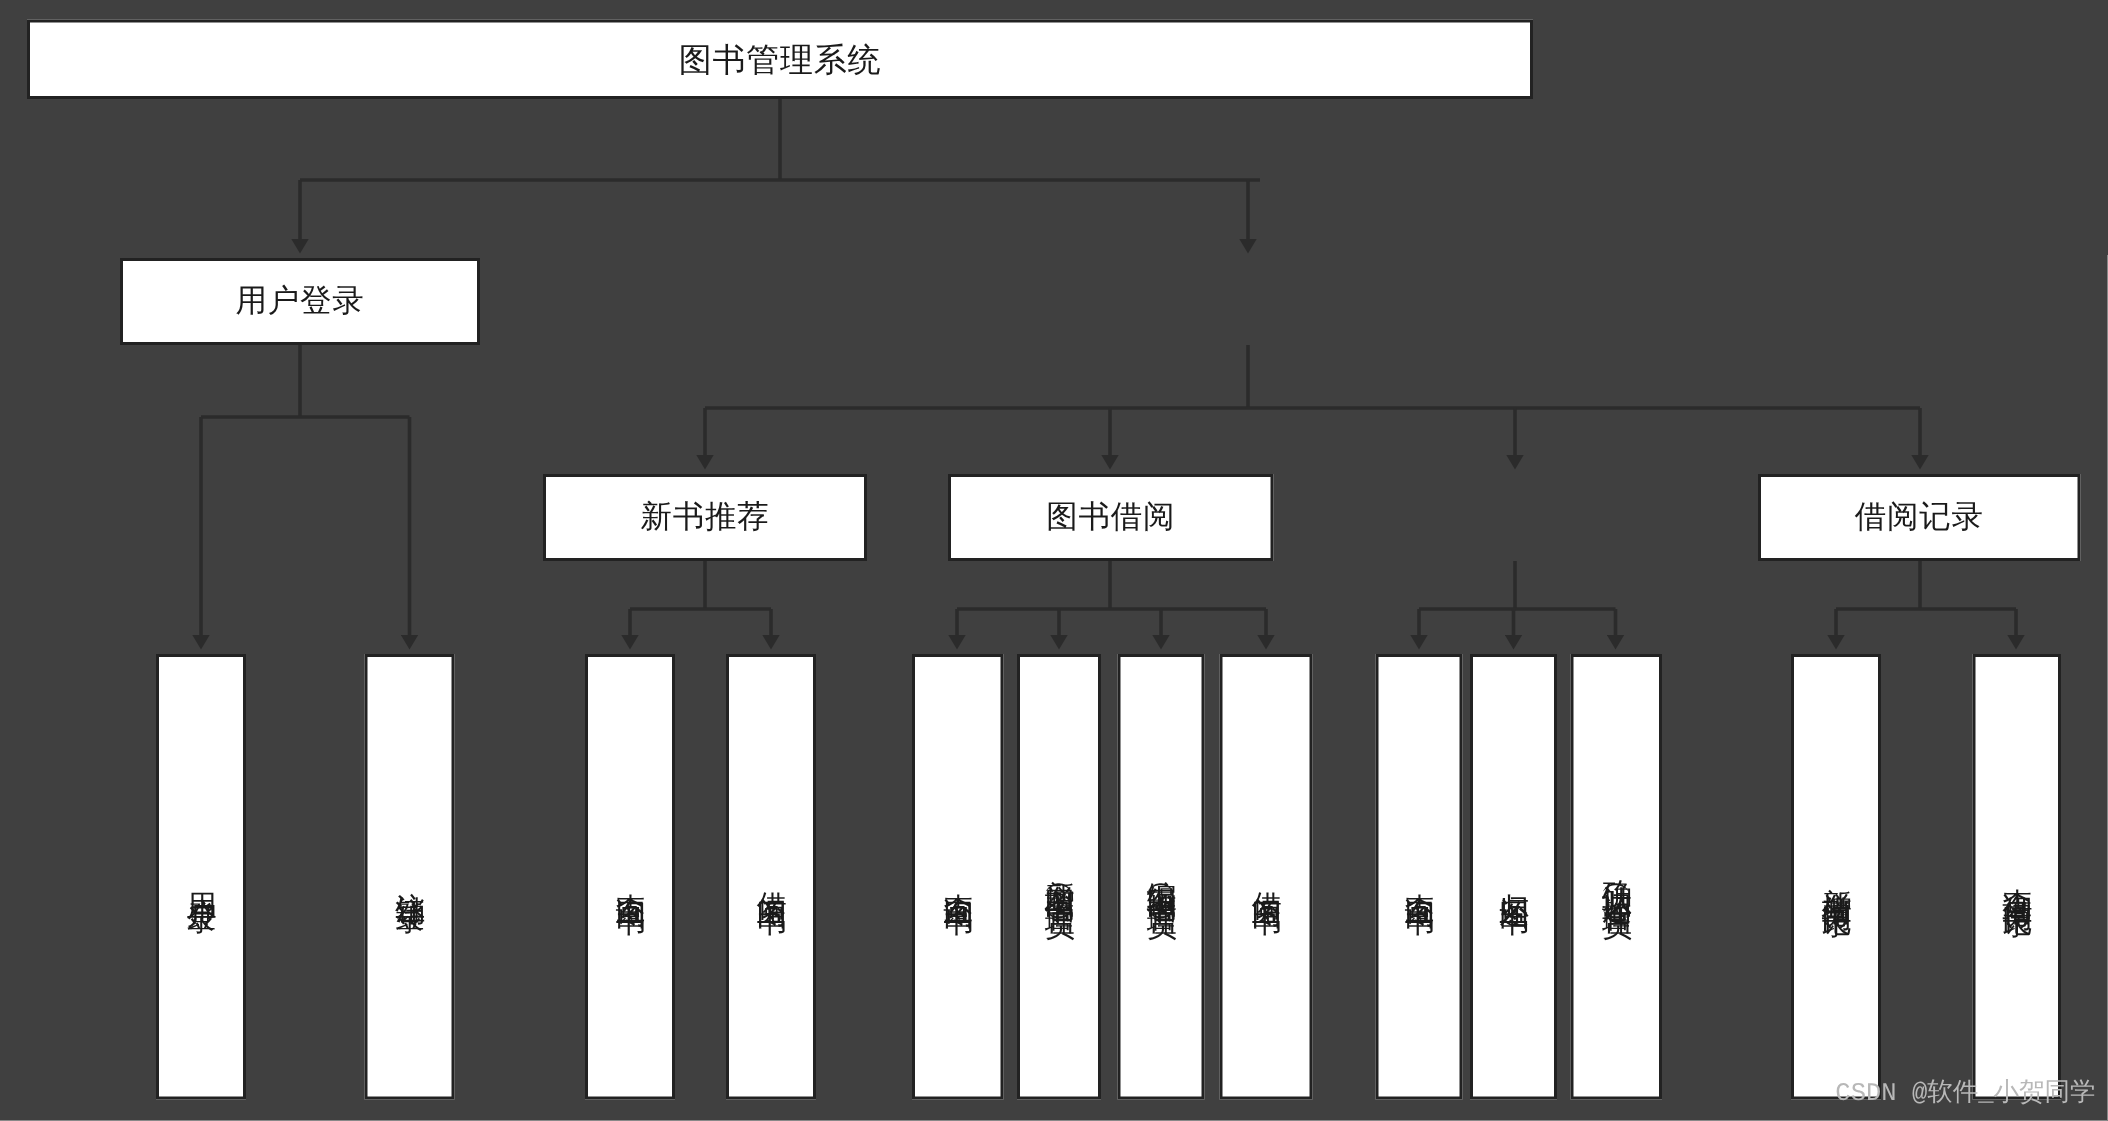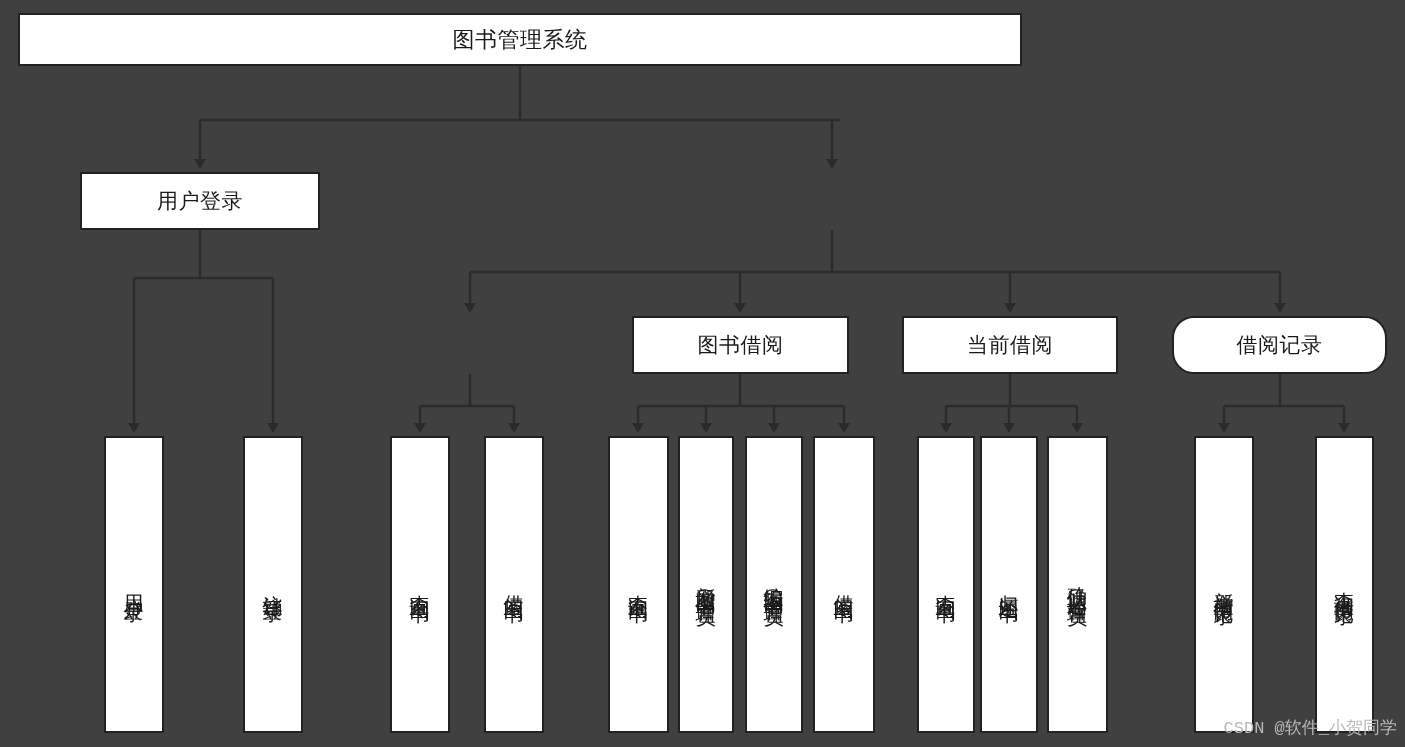--- a/index.html
+++ b/index.html
@@ -124,27 +124,27 @@
   </svg>
 
   <div class="node level0" id="node-root" style="left: 18px; top: 13px; width: 1004px; height: 53px;">
     <span class="node-label">图书管理系统</span>
   </div>
 
   <div class="node level1" style="left: 80px; top: 172px; width: 240px; height: 58px;">
     <span class="node-label">用户登录</span>
   </div>
 
+  <div class="node level2" style="left: 362px; top: 316px; width: 216px; height: 58px;">
+    <span class="node-label">新书推荐</span>
+  </div>
   <div class="node level2" style="left: 632px; top: 316px; width: 217px; height: 58px;">
     <span class="node-label">图书借阅</span>
   </div>
-  <div class="node level2" style="left: 902px; top: 316px; width: 216px; height: 58px;">
-    <span class="node-label">当前借阅</span>
-  </div>
-  <div class="node level2" style="left: 1172px; top: 316px; width: 215px; height: 58px; border-radius: 22px;">
+  <div class="node level2" style="left: 1172px; top: 316px; width: 215px; height: 58px;">
     <span class="node-label">借阅记录</span>
   </div>
 
   <div class="node leaf vertical" style="left: 104px; top: 436px; width: 60px; height: 297px;">
     <span class="node-label">用户登录</span>
   </div>
   <div class="node leaf vertical" style="left: 243px; top: 436px; width: 60px; height: 297px;">
     <span class="node-label">注销登录</span>
   </div>
   <div class="node leaf vertical" style="left: 390px; top: 436px; width: 60px; height: 297px;">

